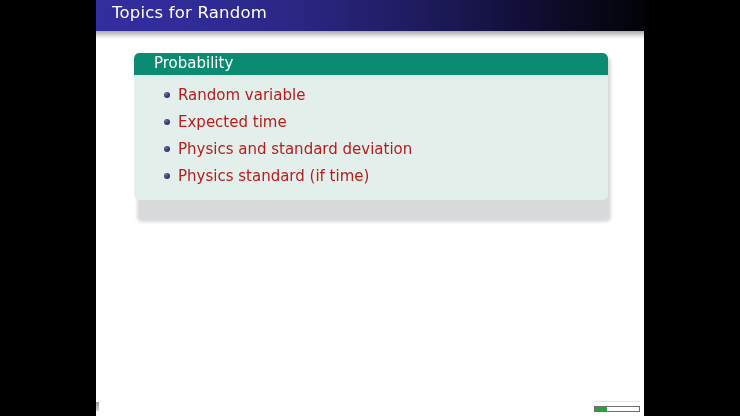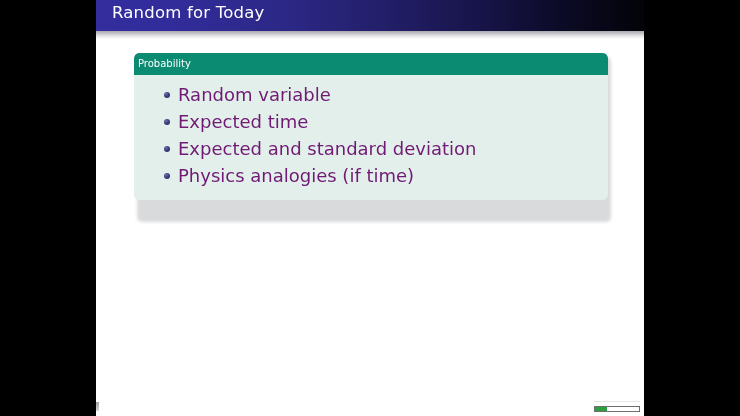--- a/index.html
+++ b/index.html
@@ -101,23 +101,23 @@
   #block {
     position: relative;
     width: 474px;
     border-radius: 5px;
     overflow: hidden;
   }
   #block-title {
     height: 22px;
     background: #0b8b71;
     color: #ffffff;
-    font-size: 10px;
+    font-size: 15px;
     line-height: 21px;
-    padding-left: 4px;
+    padding-left: 20px;
     box-sizing: border-box;
     border-top-left-radius: 5px;
     border-top-right-radius: 5px;
   }
   #block-body {
     background: #e3efea;
     padding: 12px 10px 14px 10px;
     border-bottom-left-radius: 5px;
     border-bottom-right-radius: 5px;
   }
@@ -125,22 +125,22 @@
   
   ul.bullets {
     list-style: none;
     margin: 0;
     padding: 0;
   }
   ul.bullets li {
     position: relative;
     padding-left: 34px;
     margin: 0 0 11px 0;
-    color: #701a75;
-    font-size: 18px;
+    color: #b91c1c;
+    font-size: 15px;
     line-height: 16px;
     white-space: nowrap;
   }
   ul.bullets li:last-child { margin-bottom: 2px; }
   .bullet-dot {
     position: absolute;
     left: 20px;
     top: 5px;
     width: 6px;
     height: 6px;
@@ -185,45 +185,45 @@
 <body>
 
 <div id="stage">
 
   <div class="letterbox left"></div>
   <div class="letterbox right"></div>
 
   <div id="slide">
 
     <div id="titlebar">
-      <div id="titlebar-text">Random for Today</div>
+      <div id="titlebar-text">Topics for Random</div>
     </div>
     <div id="titlebar-shadow"></div>
 
     <div id="block-wrap">
       <div id="block-shadow"></div>
       <div id="block">
         <div id="block-title">Probability</div>
         <div id="block-body">
           <ul class="bullets">
             <li>
               <span class="bullet-dot"></span>
               <span>Random variable</span>
             </li>
             <li>
               <span class="bullet-dot"></span>
               <span>Expected time</span>
             </li>
             <li>
               <span class="bullet-dot"></span>
-              <span>Expected and standard deviation</span>
-            </li>
-            <li>
-              <span class="bullet-dot"></span>
-              <span>Physics analogies (if time)</span>
+              <span>Physics and standard deviation</span>
+            </li>
+            <li>
+              <span class="bullet-dot"></span>
+              <span>Physics standard (if time)</span>
             </li>
           </ul>
         </div>
       </div>
     </div>
 
     <div id="page-mark"></div>
 
     <div id="progress-hairline"></div>
     <div id="progress-track">

